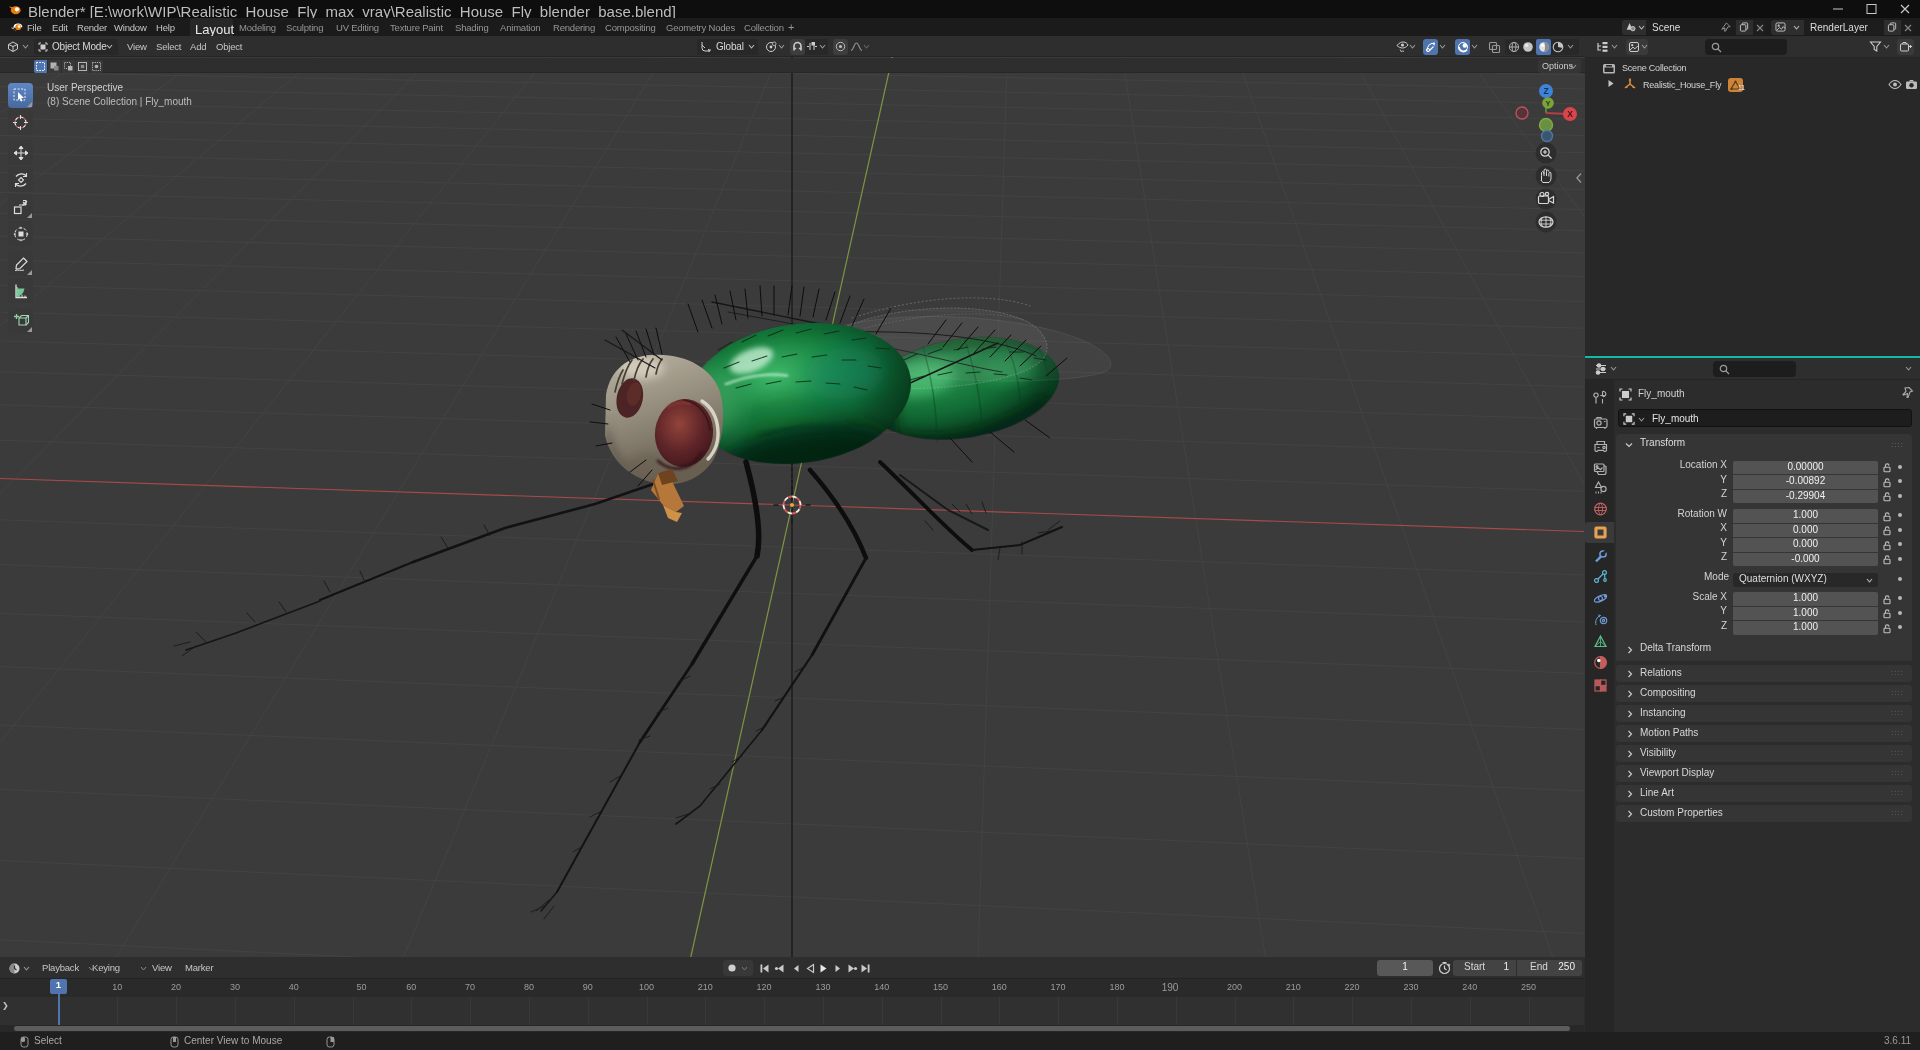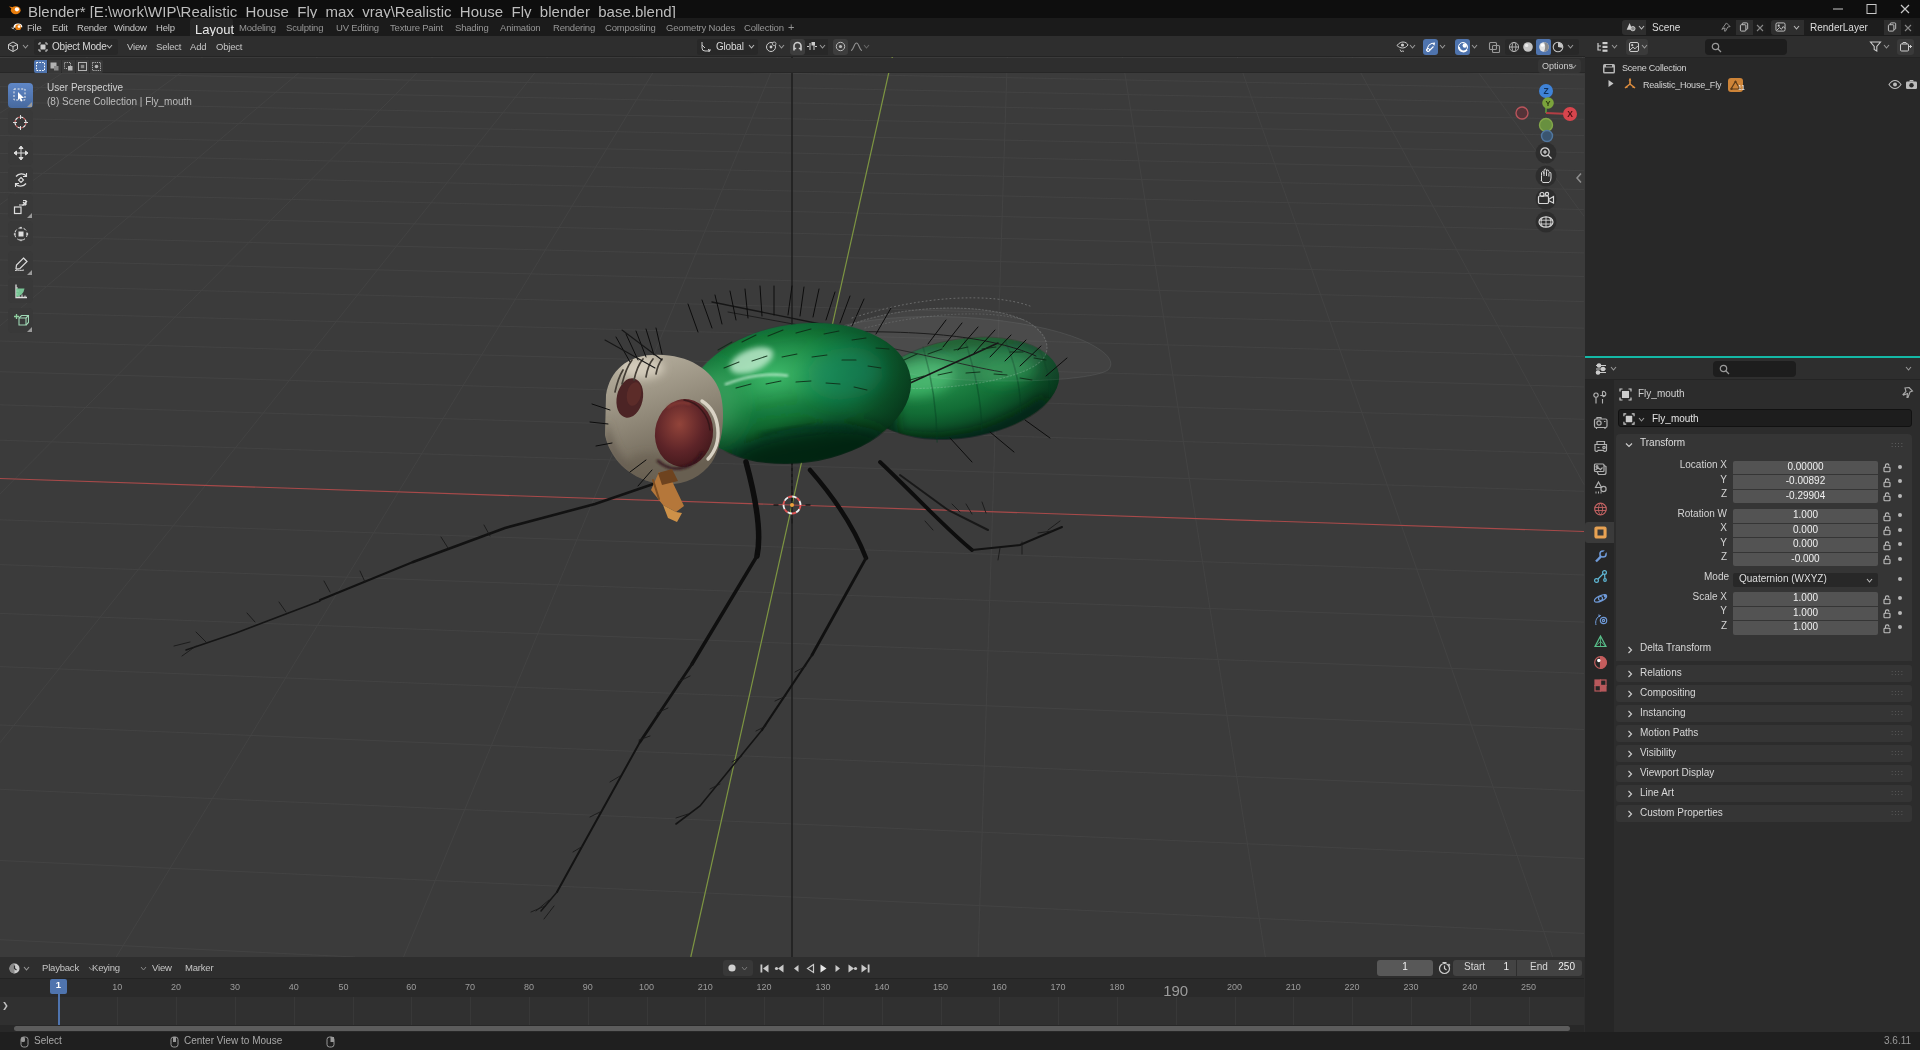--- a/index.html
+++ b/index.html
@@ -971,35 +971,35 @@
     <div class="abs" style="left:1517px;top:2.5px;width:65px;height:16px;background:#434343;border-radius:0 3px 3px 0">
         <span class="abs" style="left:13px;top:1.5px;color:#d8d8d8;font-size:10px">End</span>
         <span class="abs" style="right:7px;top:1.5px;color:#f0f0f0;font-size:10px">250</span>
       </div>
   </div>
   <div class="abs" style="left:0;top:22px;width:1584px;height:18px;background:#2a2a2a"></div>
 <div class="abs" style="left:103.3px;top:25px;width:28px;text-align:center;color:#9c9c9c;font-size:9px">10</div>
     <div class="abs" style="left:162.1px;top:25px;width:28px;text-align:center;color:#9c9c9c;font-size:9px">20</div>
     <div class="abs" style="left:220.89999999999998px;top:25px;width:28px;text-align:center;color:#9c9c9c;font-size:9px">30</div>
     <div class="abs" style="left:279.7px;top:25px;width:28px;text-align:center;color:#9c9c9c;font-size:9px">40</div>
-    <div class="abs" style="left:338.5px;top:25px;width:28px;text-align:left;color:#9c9c9c;font-size:9px">50</div>
+    <div class="abs" style="left:338.5px;top:25px;width:28px;text-align:right;color:#9c9c9c;font-size:9px">50</div>
     <div class="abs" style="left:397.29999999999995px;top:25px;width:28px;text-align:center;color:#9c9c9c;font-size:9px">60</div>
     <div class="abs" style="left:456.09999999999997px;top:25px;width:28px;text-align:center;color:#9c9c9c;font-size:9px">70</div>
     <div class="abs" style="left:514.9px;top:25px;width:28px;text-align:center;color:#9c9c9c;font-size:9px">80</div>
     <div class="abs" style="left:573.6999999999999px;top:25px;width:28px;text-align:center;color:#9c9c9c;font-size:9px">90</div>
     <div class="abs" style="left:632.5px;top:25px;width:28px;text-align:center;color:#9c9c9c;font-size:9px">100</div>
     <div class="abs" style="left:691.3px;top:25px;width:28px;text-align:center;color:#9c9c9c;font-size:9px">210</div>
     <div class="abs" style="left:750.0999999999999px;top:25px;width:28px;text-align:center;color:#9c9c9c;font-size:9px">120</div>
     <div class="abs" style="left:808.9px;top:25px;width:28px;text-align:center;color:#9c9c9c;font-size:9px">130</div>
     <div class="abs" style="left:867.6999999999999px;top:25px;width:28px;text-align:center;color:#9c9c9c;font-size:9px">140</div>
     <div class="abs" style="left:926.5px;top:25px;width:28px;text-align:center;color:#9c9c9c;font-size:9px">150</div>
     <div class="abs" style="left:985.3px;top:25px;width:28px;text-align:center;color:#9c9c9c;font-size:9px">160</div>
     <div class="abs" style="left:1044.1px;top:25px;width:28px;text-align:center;color:#9c9c9c;font-size:9px">170</div>
     <div class="abs" style="left:1102.8999999999999px;top:25px;width:28px;text-align:center;color:#9c9c9c;font-size:9px">180</div>
-    <div class="abs" style="left:1161.7px;top:25px;width:28px;text-align:center;color:#9c9c9c;font-size:15px">190</div>
+    <div class="abs" style="left:1161.7px;top:25px;width:28px;color:#9c9c9c;font-size:10px">190</div>
     <div class="abs" style="left:1220.5px;top:25px;width:28px;text-align:center;color:#9c9c9c;font-size:9px">200</div>
     <div class="abs" style="left:1279.3px;top:25px;width:28px;text-align:center;color:#9c9c9c;font-size:9px">210</div>
     <div class="abs" style="left:1338.1px;top:25px;width:28px;text-align:center;color:#9c9c9c;font-size:9px">220</div>
     <div class="abs" style="left:1396.8999999999999px;top:25px;width:28px;text-align:center;color:#9c9c9c;font-size:9px">230</div>
     <div class="abs" style="left:1455.6999999999998px;top:25px;width:28px;text-align:center;color:#9c9c9c;font-size:9px">240</div>
     <div class="abs" style="left:1514.5px;top:25px;width:28px;text-align:center;color:#9c9c9c;font-size:9px">250</div>
   <div class="abs" style="left:0;top:40px;width:1584px;height:28px;background:#303030"></div>
 <div class="abs" style="left:117.3px;top:40px;width:1px;height:28px;background:#383838"></div>
     <div class="abs" style="left:176.1px;top:40px;width:1px;height:28px;background:#383838"></div>
     <div class="abs" style="left:234.9px;top:40px;width:1px;height:28px;background:#383838"></div>

